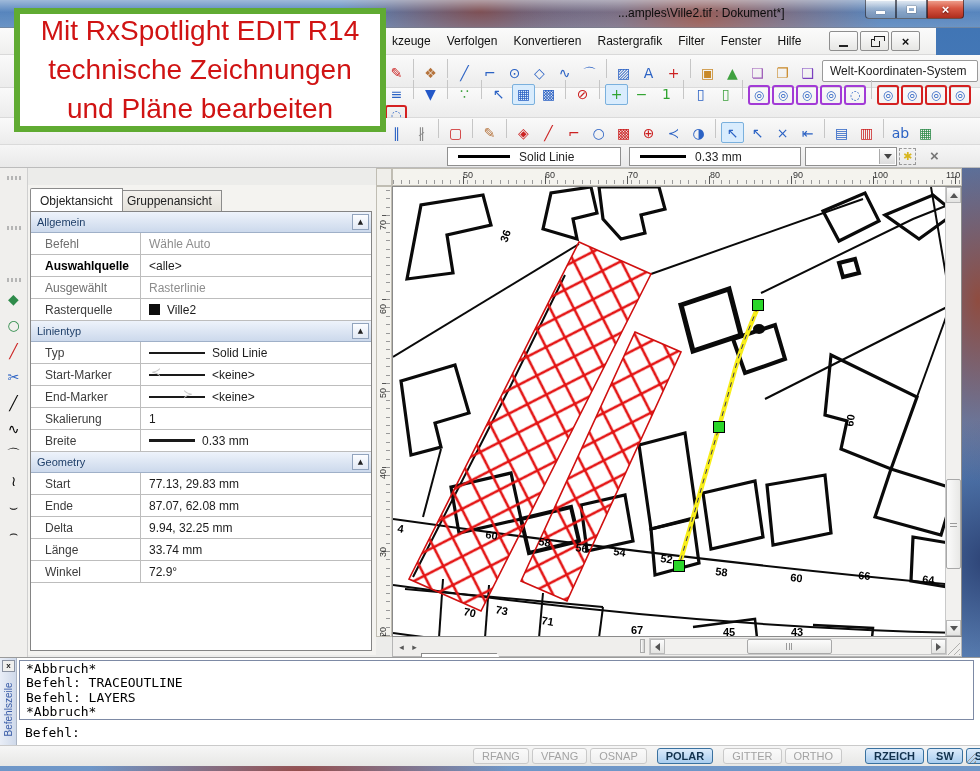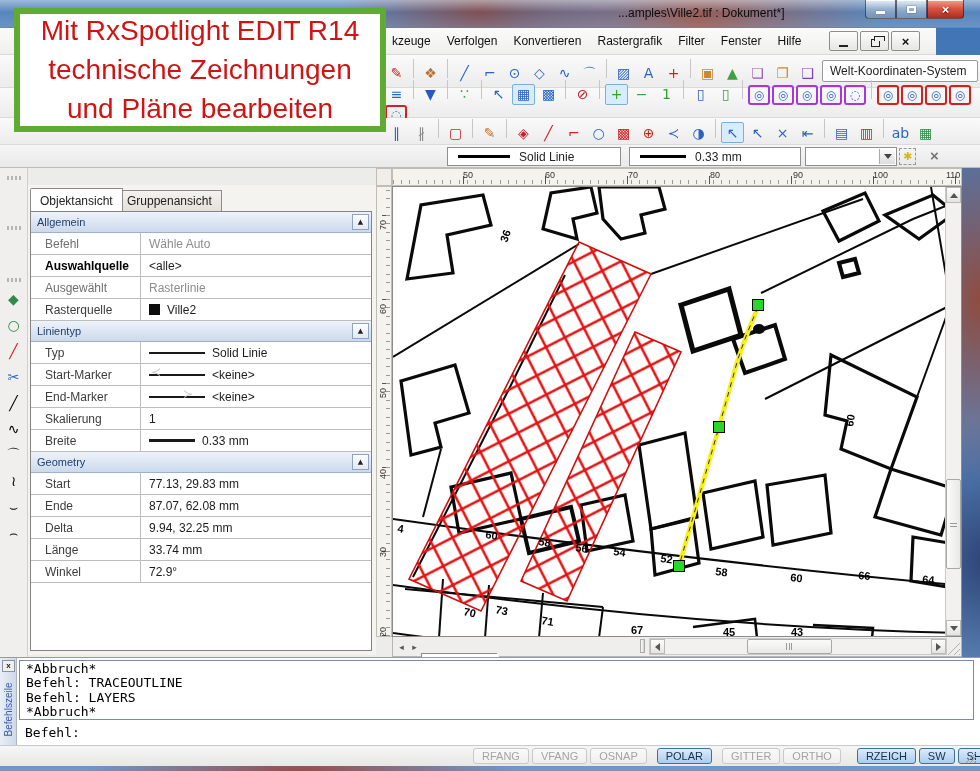--- a/index.html
+++ b/index.html
@@ -170,21 +170,21 @@
   #cmdhist{position:absolute;left:19px;top:2px;width:955px;height:60px;border:1px solid #7d8aa5;
     font-family:"DejaVu Sans Mono",monospace;font-size:13px;color:#000;padding:1px 6px;line-height:14.4px;overflow:hidden}
   #cmdprompt{position:absolute;left:25px;top:67px;font-family:"DejaVu Sans Mono",monospace;font-size:13px;color:#000}
 
   
   #statusbar{left:0;top:745px;width:980px;height:21px;background:linear-gradient(#f6f6f6,#e7e7e5);
     border-top:1px solid #cacaca}
   #sbtns{position:absolute;left:473px;top:2px;display:flex;align-items:flex-start}
   .sb{font-size:11px;padding:1px 8px;border-radius:3px;margin-right:3px;white-space:nowrap}
   .sb.off{color:#a3a3a3;border:1px solid #c9c9c9;background:linear-gradient(#fafafa,#efefef)}
-  .sb.on{color:#12324e;border:1px solid #39719f;background:linear-gradient(#dcebfb,#a9cdef);font-weight:normal}
+  .sb.on{color:#12324e;border:1px solid #39719f;background:linear-gradient(#dcebfb,#a9cdef);font-weight:bold}
   #sgrip{position:absolute;right:4px;bottom:3px;width:11px;height:11px;
     background:repeating-linear-gradient(135deg,transparent 0 2px,#9a9a98 2px 3px);
     clip-path:polygon(100% 0,100% 100%,0 100%)}
 
   
   #overlay{left:14px;top:8px;width:372px;height:124px;background:#fff;border:6px solid #60ab32;z-index:50;
     display:flex;flex-direction:column;justify-content:center;align-items:center;gap:3px}
   .oline{font-size:28px;color:#d01313;line-height:36px;white-space:nowrap}
 </style>
 </head>
@@ -532,21 +532,21 @@
 </div>
 
 <div id="statusbar" class="abs">
   <div id="sbtns">
       <span class="sb off">RFANG</span>
       <span class="sb off">VFANG</span>
       <span class="sb off">OSNAP</span>
       <span class="sb on" style="margin-left: 7px;">POLAR</span>
       <span class="sb off" style="margin-left: 7px;">GITTER</span>
       <span class="sb off">ORTHO</span>
-      <span class="sb on" style="margin-left: 13px;">RZEICH</span>
+      <span class="sb on" style="margin-left: 20px;">RZEICH</span>
       <span class="sb on">SW</span>
       <span class="sb on">SH</span>
     </div>
   <div id="sgrip"></div>
 </div>
 
 <div id="overlay" class="abs">
   <div class="oline">Mit RxSpotlight EDIT R14</div>
   <div class="oline">technische Zeichnungen</div>
   <div class="oline">und Pläne bearbeiten</div>

